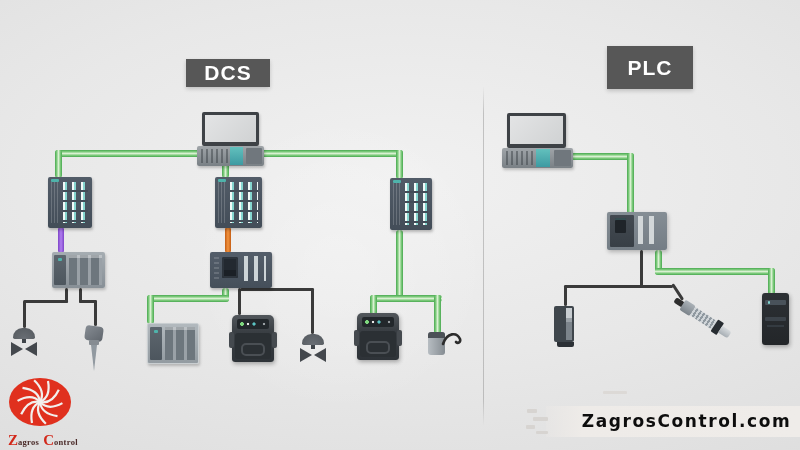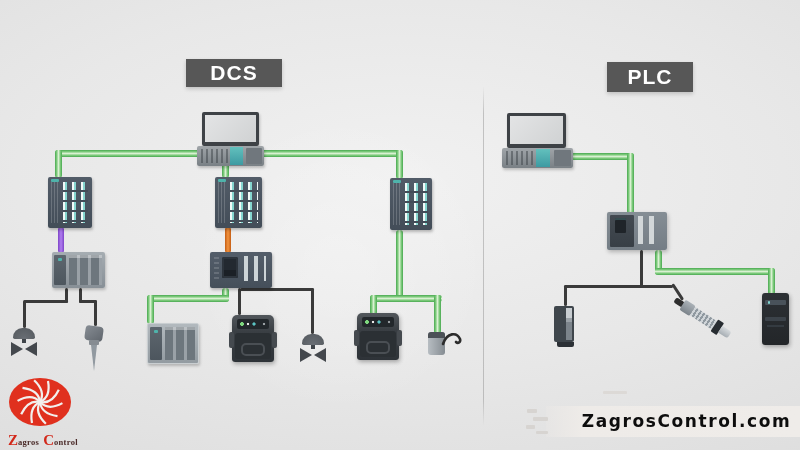--- a/index.html
+++ b/index.html
@@ -121,24 +121,24 @@
   .dash{background:#d7d4d1;border-radius:1px;}
 </style>
 </head>
 <body>
 
 <div class="stage">
 
   <div class="abs glow"></div>
   <div class="abs divider"></div>
 
-  <div class="abs tag" style="left:186px;top:59px;width:96px;height:28px">
+  <div class="abs tag" style="left:186px;top:59px;width:84px;height:28px">
     <span>DCS</span>
   </div>
-  <div class="abs tag" style="left:607px;top:62px;width:86px;height:30px">
+  <div class="abs tag" style="left:607px;top:46px;width:86px;height:43px">
     <span>PLC</span>
   </div>
 
   <div class="abs pipe-h" style="left:55px;top:150px;width:348px;height:7px"></div>
   <div class="abs pipe-v" style="left:55px;top:150px;width:7px;height:28px"></div>
   <div class="abs pipe-v" style="left:222px;top:163px;width:7px;height:15px"></div>
   <div class="abs pipe-v" style="left:396px;top:150px;width:7px;height:29px"></div>
   <div class="abs pipe-v" style="left:222px;top:288px;width:7px;height:14px"></div>
   <div class="abs pipe-h" style="left:147px;top:295px;width:82px;height:7px"></div>
   <div class="abs pipe-v" style="left:147px;top:295px;width:7px;height:29px"></div>

